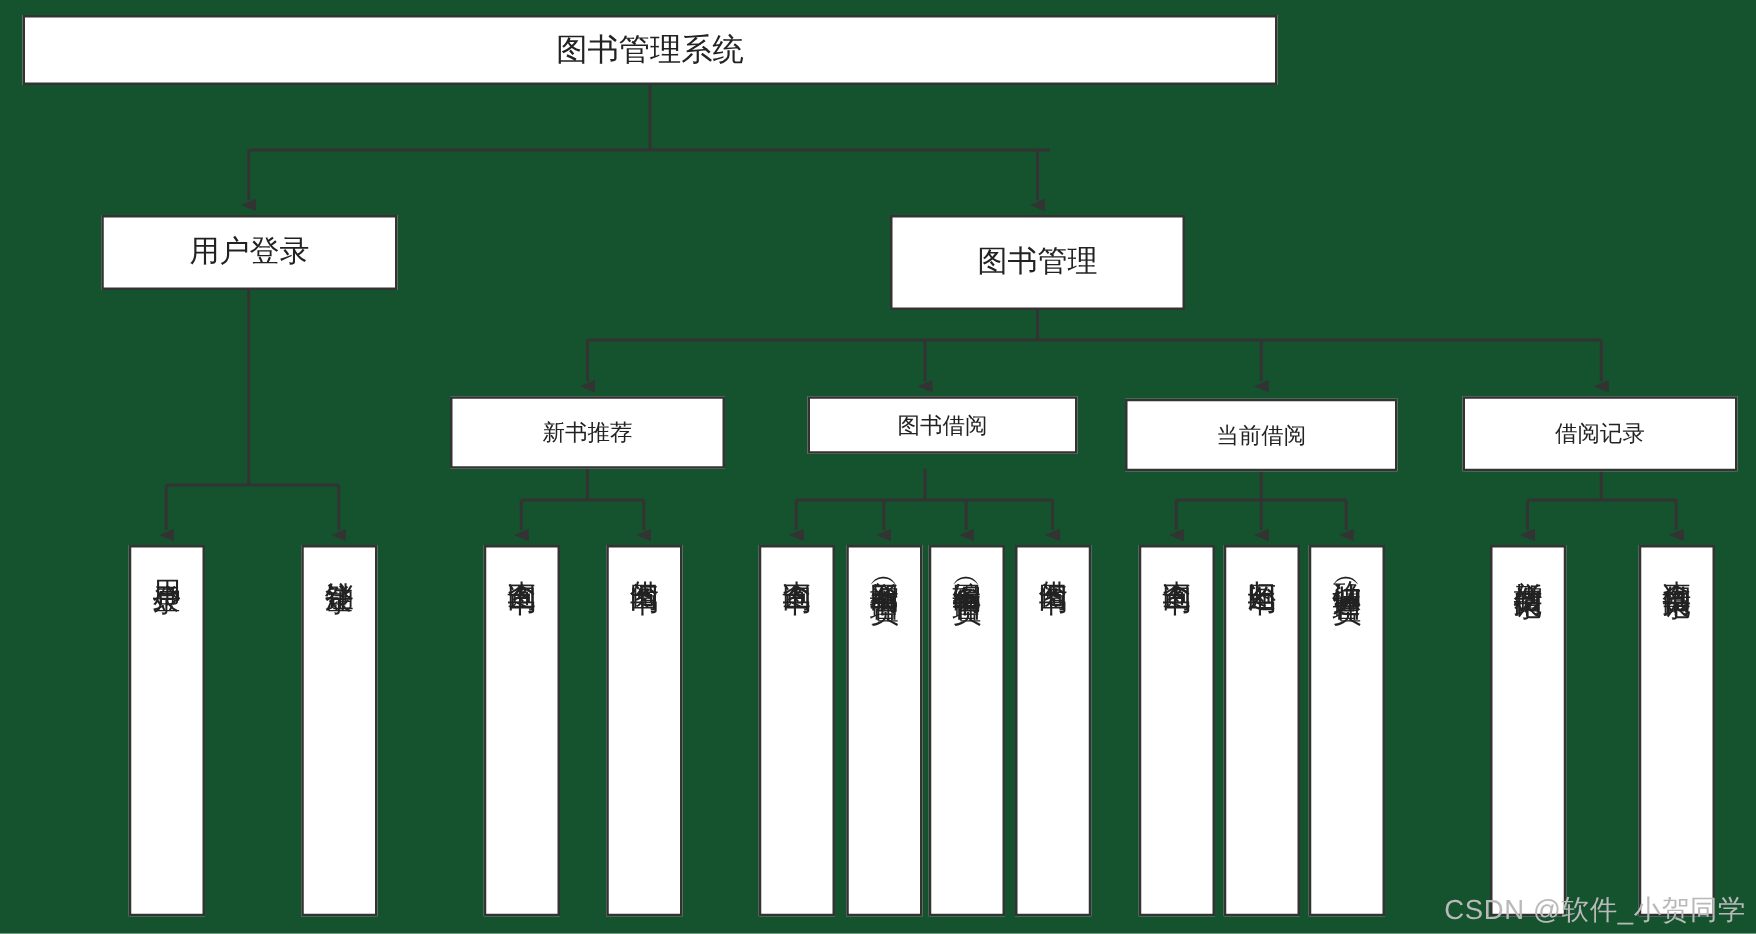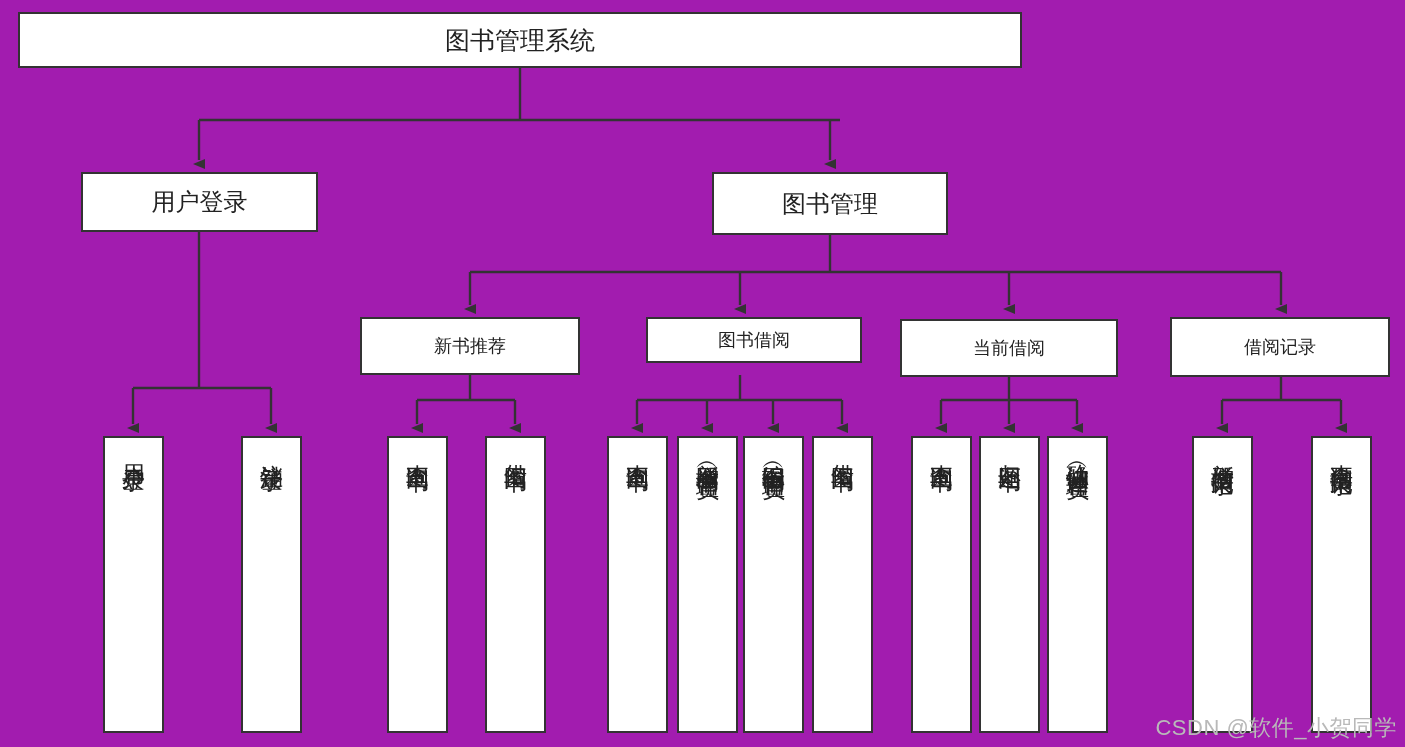--- a/index.html
+++ b/index.html
@@ -8,21 +8,21 @@
     padding: 0;
     background: #ffffff;
   }
   body {
     font-family: "Liberation Sans", "DejaVu Sans", sans-serif;
   }
   #diagram-canvas {
     position: relative;
     width: 1405px;
     height: 747px;
-    background: #a21caf;
+    background: #14532d;
     overflow: hidden;
   }
   #edge-layer {
     position: absolute;
     left: 0;
     top: 0;
     width: 1405px;
     height: 747px;
     pointer-events: none;
   }
@@ -131,21 +131,21 @@
     </g>
   </svg>
 
   <div class="node node-root" style="left:18px; top:12px; width:1004px; height:56px;">
     <span class="node-label">图书管理系统</span>
   </div>
 
   <div class="node node-l2" style="left:81px; top:172px; width:237px; height:60px;">
     <span class="node-label">用户登录</span>
   </div>
-  <div class="node node-l2" style="left:712px; top:172px; width:236px; height:63px;">
+  <div class="node node-l2" style="left:712px; top:172px; width:236px; height:76px;">
     <span class="node-label">图书管理</span>
   </div>
 
   <div class="node node-l3" style="left:360px; top:317px; width:220px; height:58px;">
     <span class="node-label">新书推荐</span>
   </div>
   <div class="node node-l3" style="left:646px; top:317px; width:216px; height:46px;">
     <span class="node-label">图书借阅</span>
   </div>
   <div class="node node-l3" style="left:900px; top:319px; width:218px; height:58px;">

